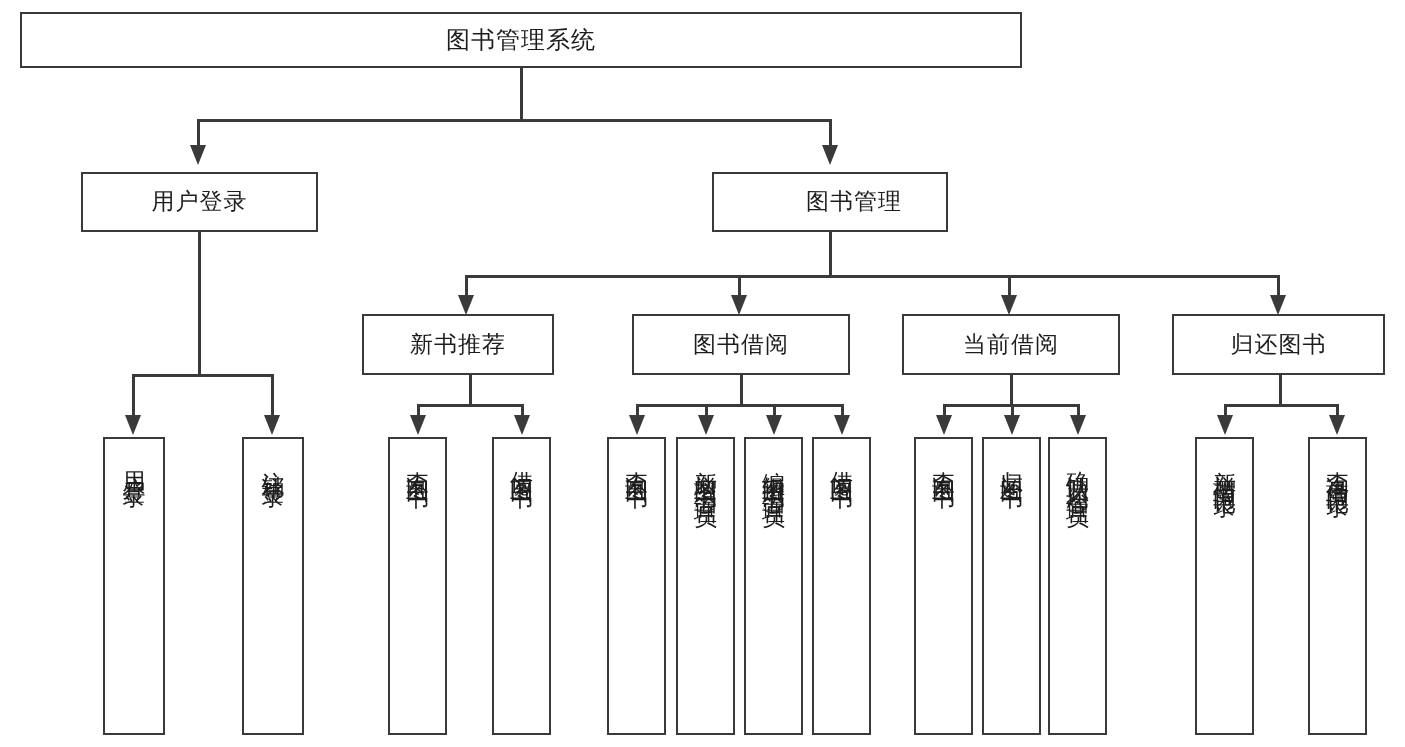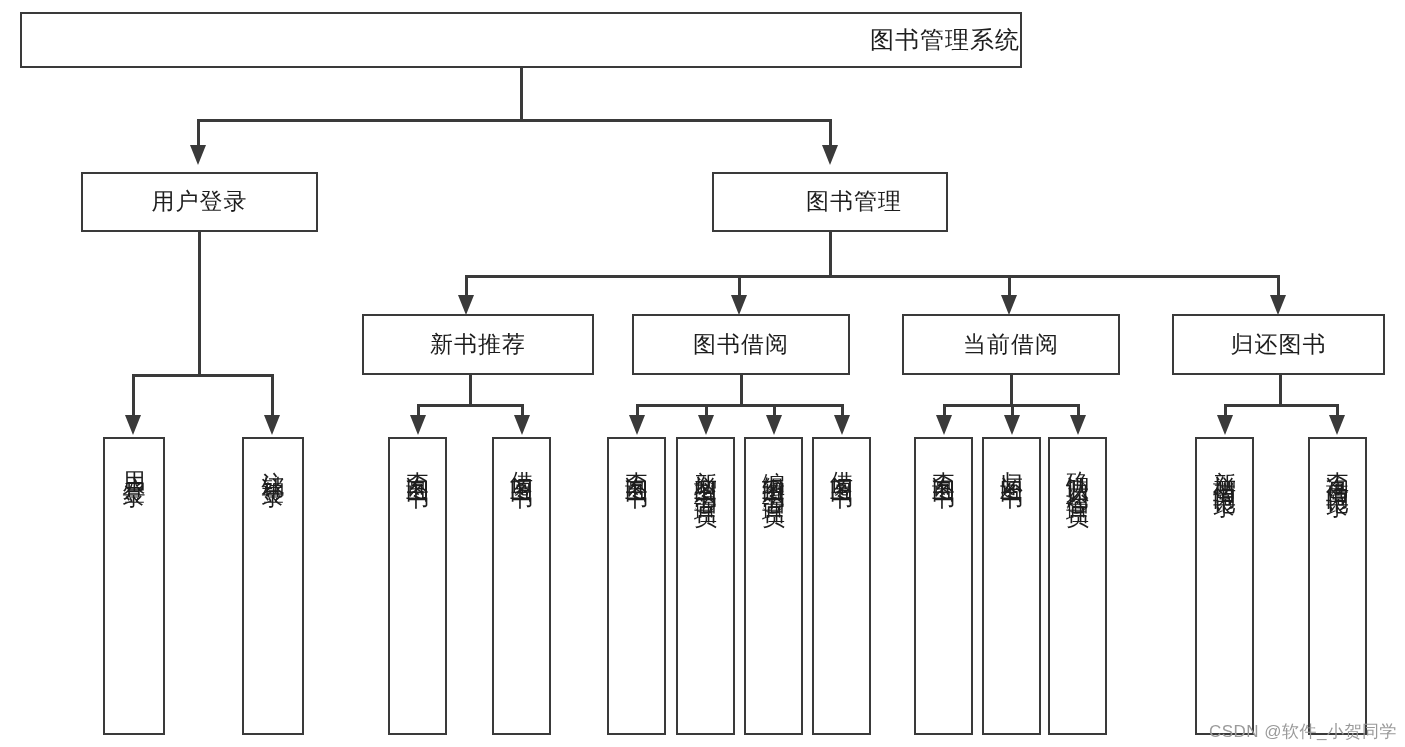--- a/index.html
+++ b/index.html
@@ -70,21 +70,21 @@
     letter-spacing:0.5px;
     white-space:nowrap;
     user-select:none;
   }
 </style>
 </head>
 <body>
 
 <div id="canvas">
 
-  <div class="node h root" style="left:20px;top:12px;width:1002px;height:56px;justify-content:flex-end;">
+  <div class="node h root" style="left:20px;top:12px;width:1002px;height:56px;">
     <span>图书管理系统</span>
   </div>
 
   <div class="ln v" style="left:520px;top:68px;height:52px;"></div>
 
   <div class="ln h" style="left:197px;top:119px;width:634px;"></div>
 
   <div class="ln v" style="left:197px;top:119px;height:28px;"></div>
   <div class="arrow" style="left:190px;top:145px;"></div>
   <div class="ln v" style="left:829px;top:119px;height:28px;"></div>
@@ -108,21 +108,21 @@
   <div class="ln h" style="left:465px;top:275px;width:814px;"></div>
   <div class="ln v" style="left:465px;top:275px;height:22px;"></div>
   <div class="arrow" style="left:458px;top:295px;"></div>
   <div class="ln v" style="left:738px;top:275px;height:22px;"></div>
   <div class="arrow" style="left:731px;top:295px;"></div>
   <div class="ln v" style="left:1008px;top:275px;height:22px;"></div>
   <div class="arrow" style="left:1001px;top:295px;"></div>
   <div class="ln v" style="left:1277px;top:275px;height:22px;"></div>
   <div class="arrow" style="left:1270px;top:295px;"></div>
 
-  <div class="node h" style="left:362px;top:314px;width:232px;height:61px;">
+  <div class="node h" style="left:362px;top:314px;width:192px;height:61px;">
     <span>新书推荐</span>
   </div>
   <div class="node h" style="left:632px;top:314px;width:218px;height:61px;">
     <span>图书借阅</span>
   </div>
   <div class="node h" style="left:902px;top:314px;width:218px;height:61px;">
     <span>当前借阅</span>
   </div>
   <div class="node h" style="left:1172px;top:314px;width:213px;height:61px;">
     <span>归还图书</span>
@@ -199,15 +199,14 @@
     <span class="vtext">确认归还（管理员）</span>
   </div>
 
   <div class="node v" style="left:1195px;top:437px;width:59px;height:298px;">
     <span class="vtext">新增借阅记录</span>
   </div>
   <div class="node v" style="left:1308px;top:437px;width:59px;height:298px;">
     <span class="vtext">查询借阅记录</span>
   </div>
 
-  <div id="watermark">CSDN @软件_小贺同学</div>
 
 </div>
 
 </body></html>

